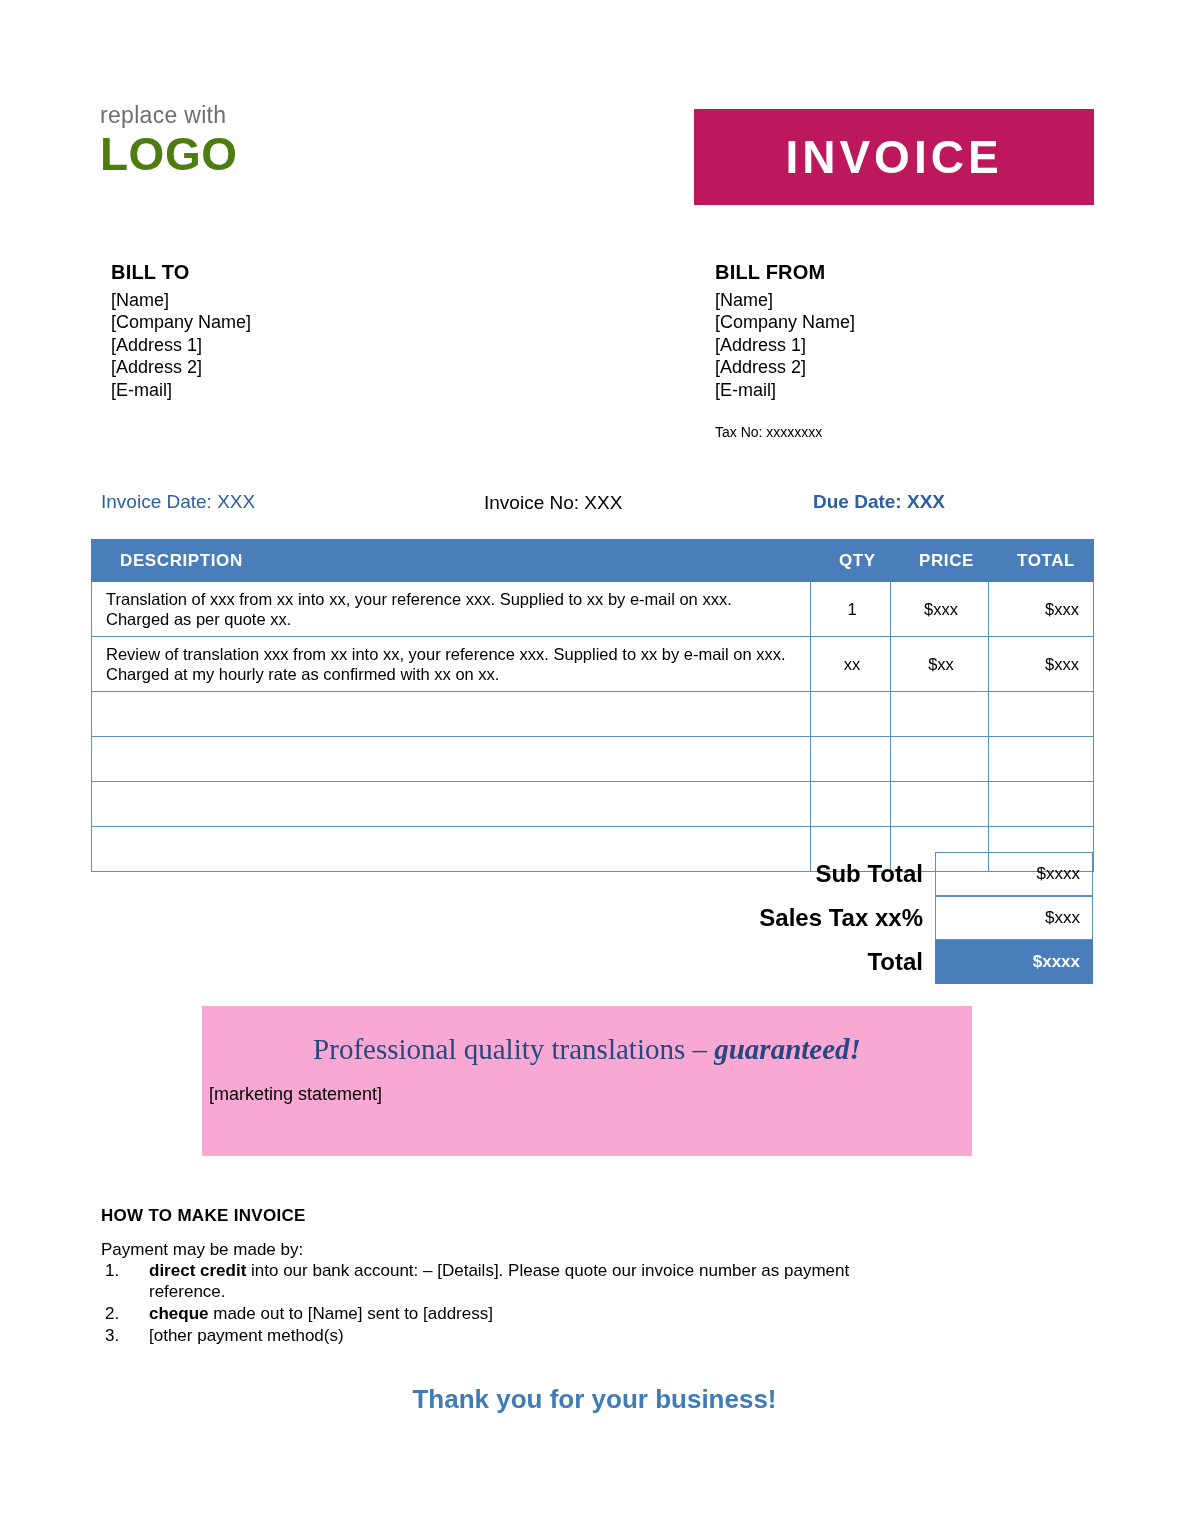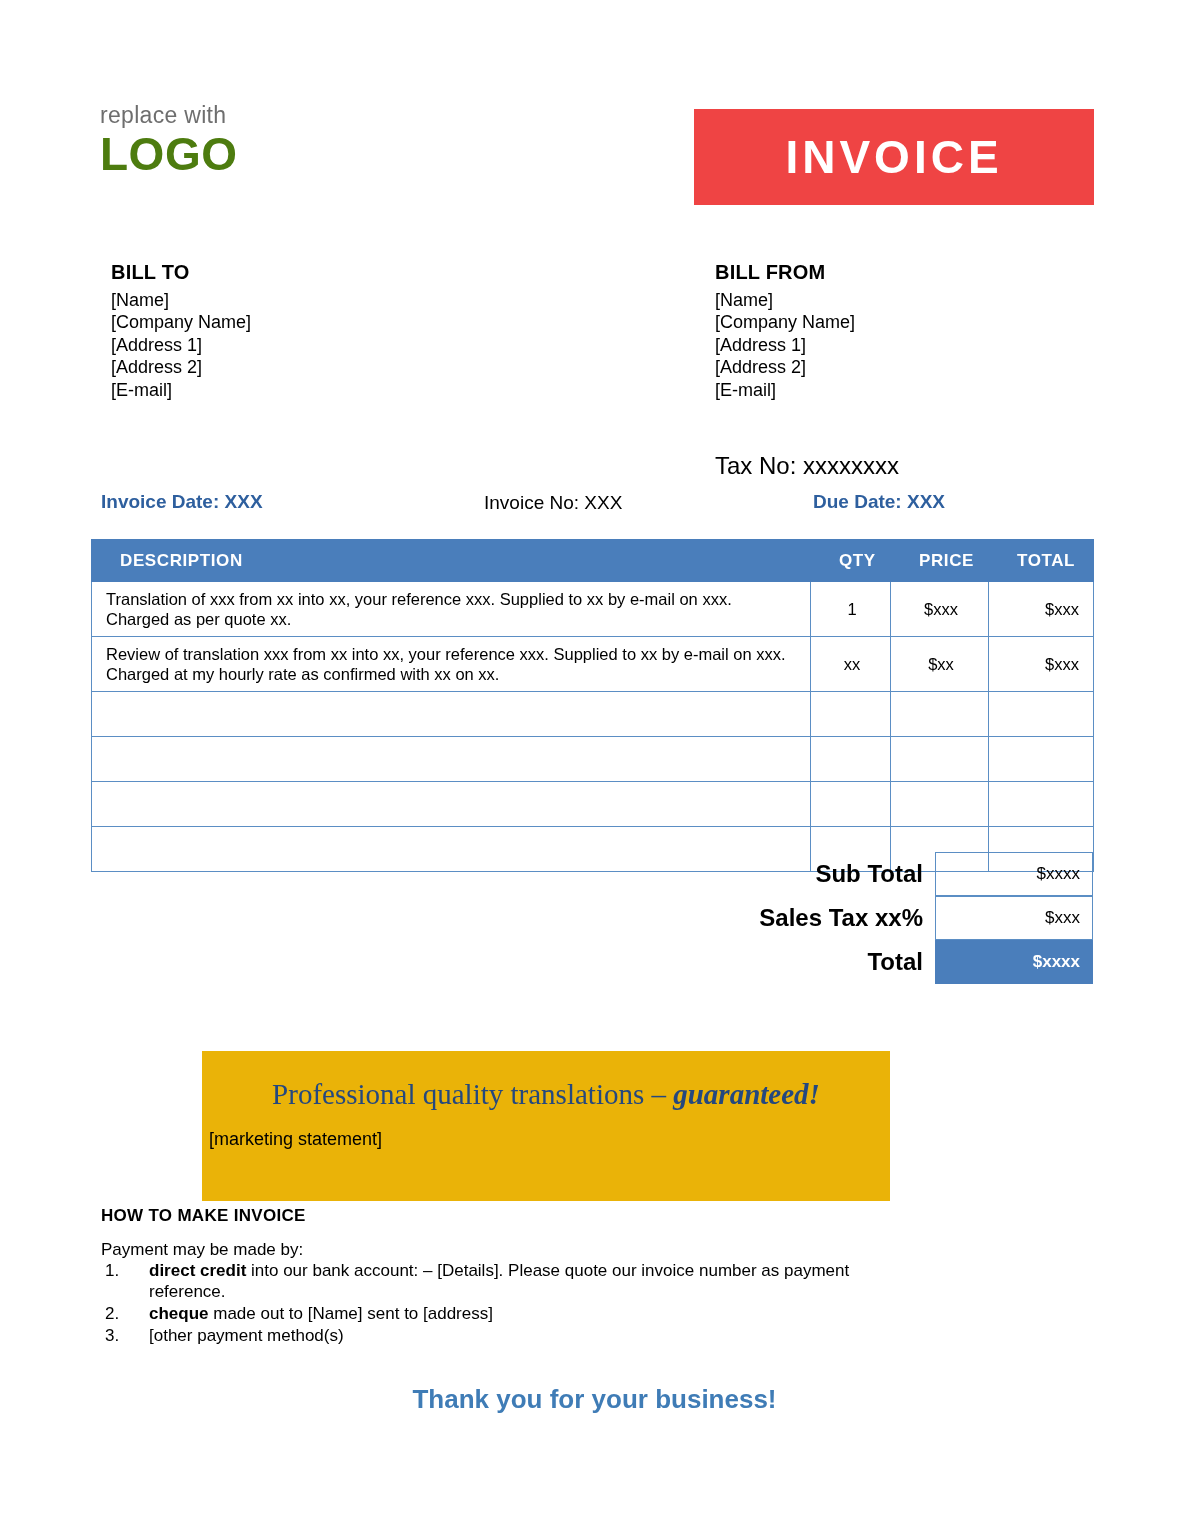--- a/index.html
+++ b/index.html
@@ -36,21 +36,21 @@
     font-size: 46px;
     font-weight: 700;
     color: #4d7c0f;
     letter-spacing: 0.5px;
     margin-top: 4px;
   }
   .invoice-banner {
     position: absolute;
     left: 694px; top: 105px;
     width: 400px; height: 96px;
-    background: #ef4444;
+    background: #be185d;
     display: flex;
     align-items: center;
     justify-content: center;
   }
   .invoice-banner-text {
     color: #ffffff;
     font-size: 46px;
     font-weight: 700;
     letter-spacing: 4px;
   }
@@ -66,37 +66,36 @@
   .party-title {
     font-weight: 700;
     font-size: 20px;
     margin-bottom: 5px;
     letter-spacing: 0.2px;
   }
   .party-line { white-space: pre; }
   .tax-line {
     position: absolute;
     left: 715px; top: 424px;
-    font-size: 24px;
-    margin-top: 28px;
+    font-size: 14px;
   }
 
   
   .meta-row {
     position: absolute;
     top: 491px; left: 0;
     width: 1187px;
     height: 26px;
     font-size: 19px;
   }
   .meta-invoice-date {
     position: absolute;
     left: 101px; top: 0;
     color: #2e5f9e;
-    font-weight: 700;
+    font-weight: 400;
   }
   .meta-invoice-no {
     position: absolute;
     left: 484px; top: 1px;
     color: #000000;
     font-weight: 400;
   }
   .meta-due-date {
     position: absolute;
     left: 813px; top: 0;
@@ -182,23 +181,22 @@
     color: #ffffff;
     font-weight: 700;
     border-color: #4a7ebb;
   }
   .totals-row.subtotal .totals-value { border-bottom-width: 0.8px; }
 
   
   .marketing {
     position: absolute;
     left: 202px; top: 1006px;
-    width: 688px; height: 150px;
-    background: #eab308;
-    margin-top: 45px;
+    width: 770px; height: 150px;
+    background: #f9a8d4;
   }
   .marketing-headline {
     font-family: "Liberation Serif", serif;
     color: #24487f;
     font-size: 29px;
     text-align: center;
     padding-top: 27px;
     white-space: nowrap;
   }
   .marketing-headline .guaranteed {

